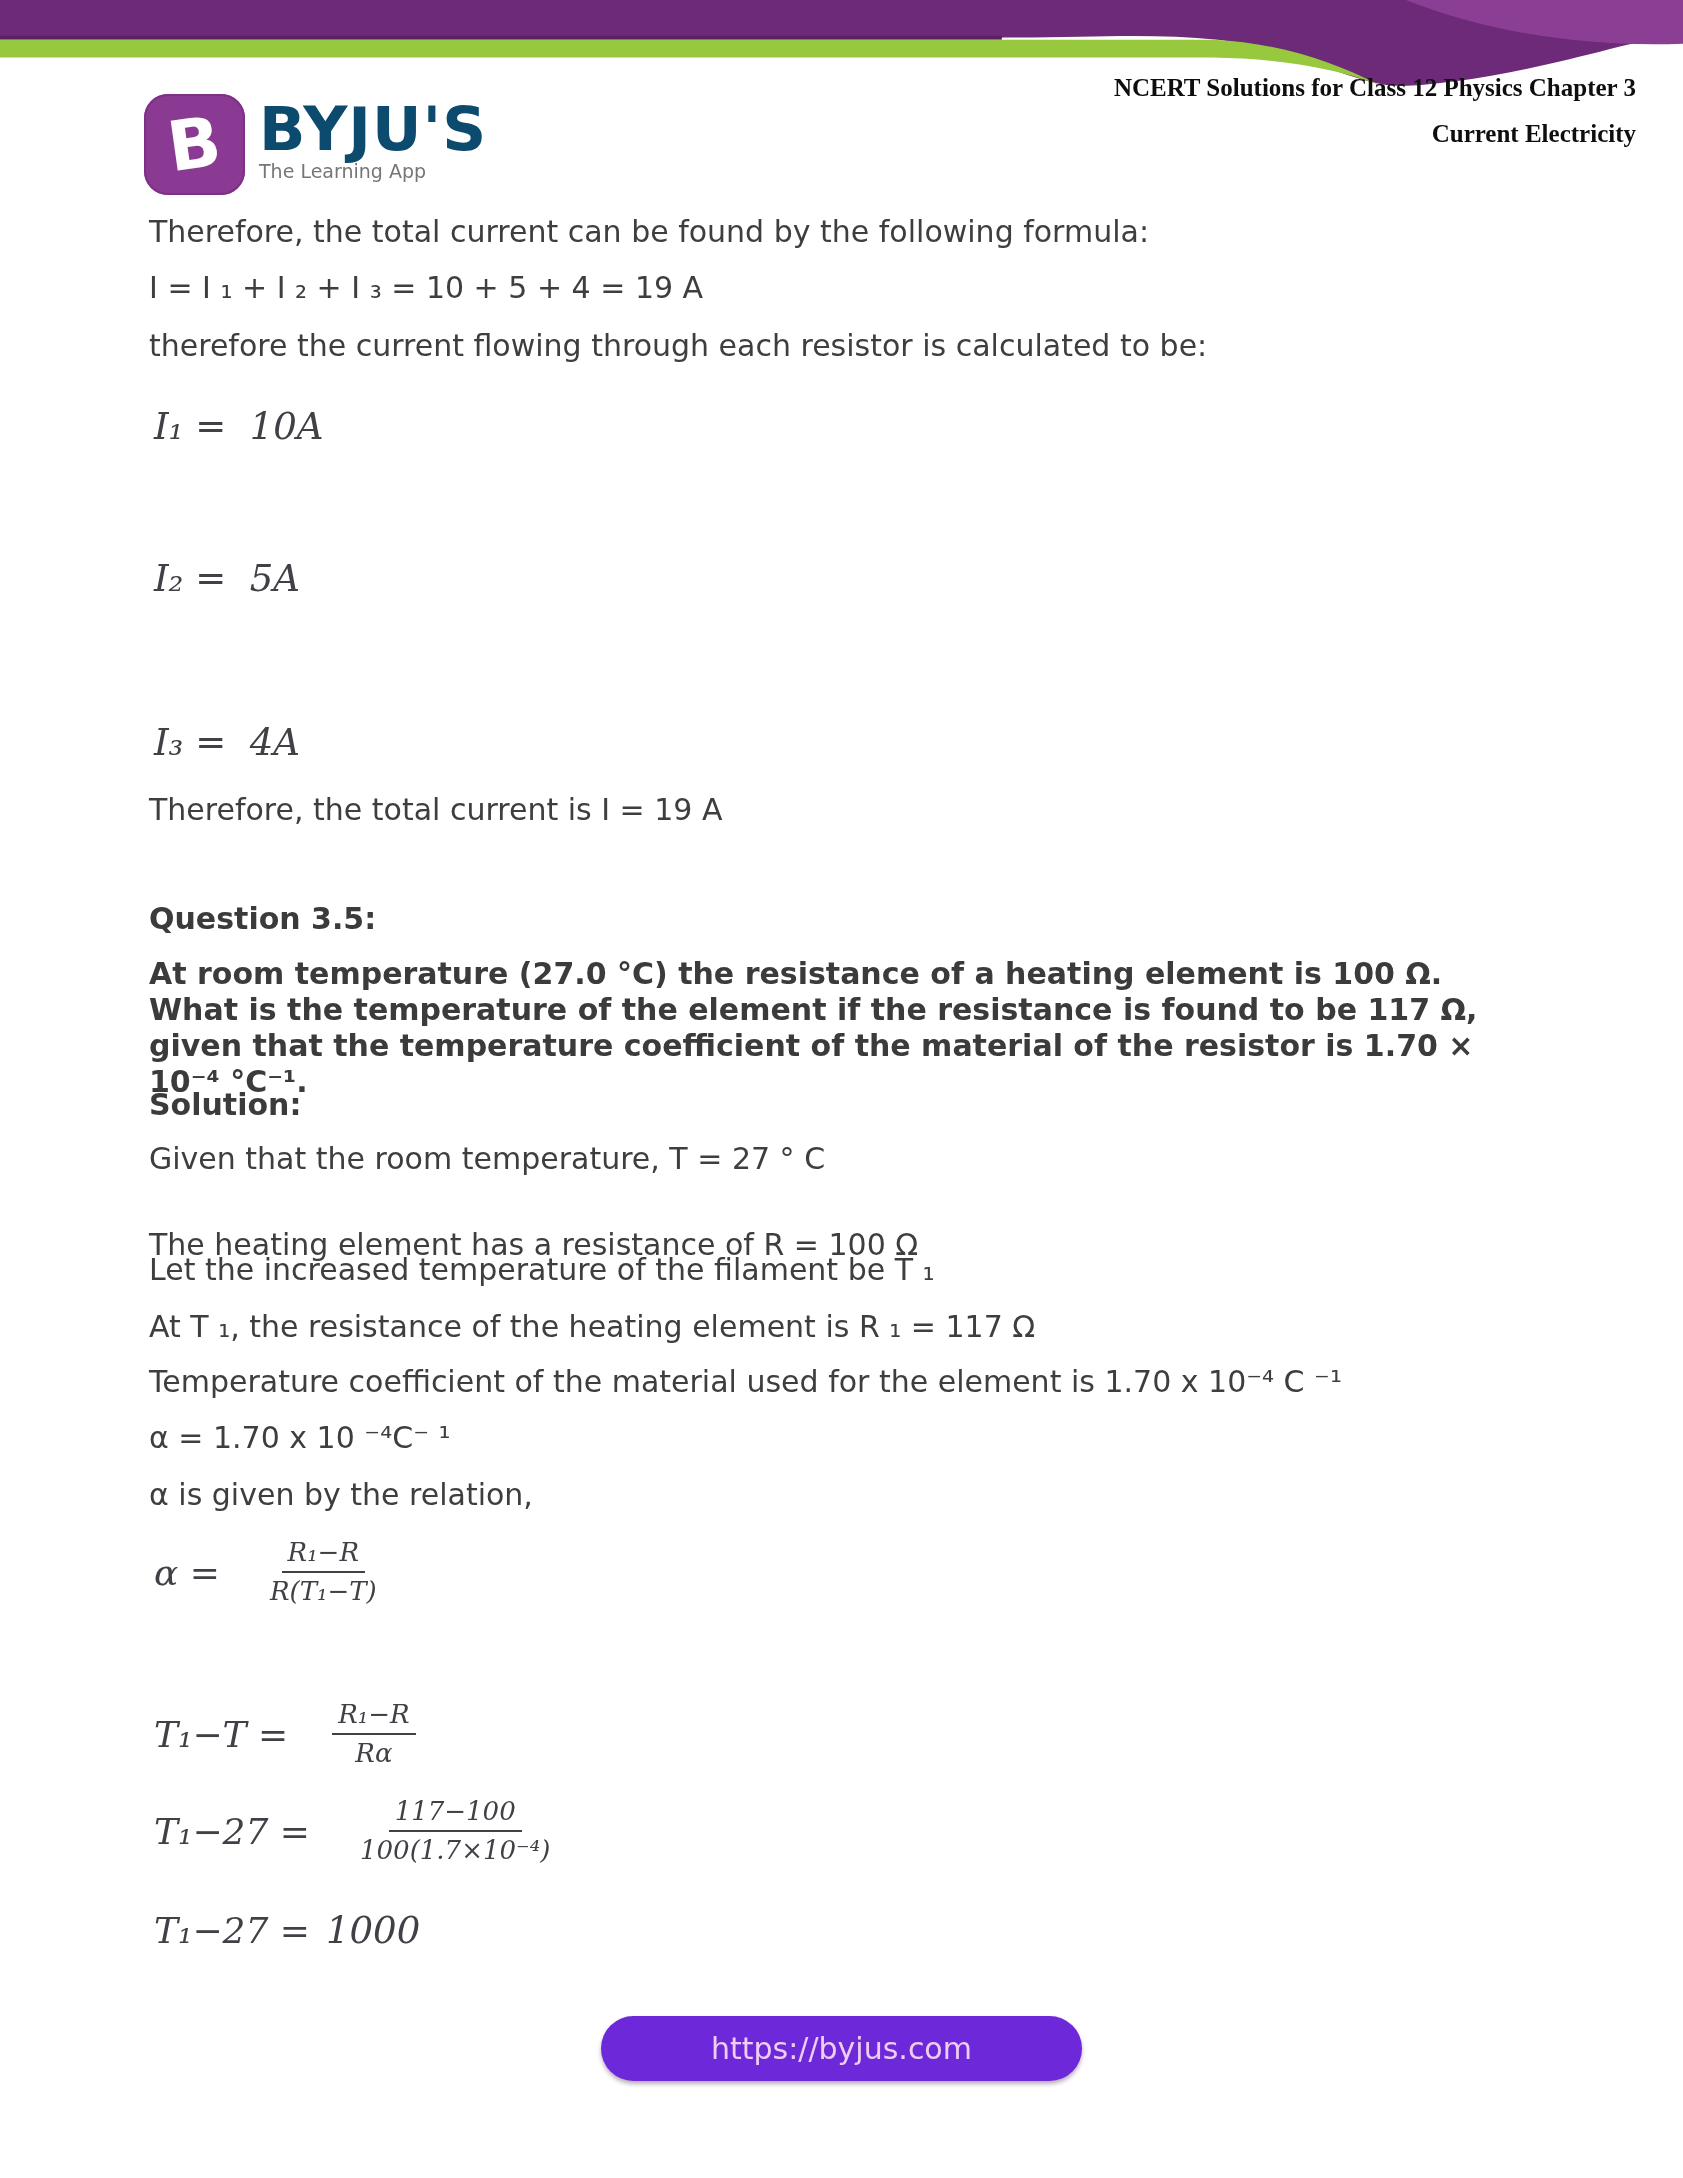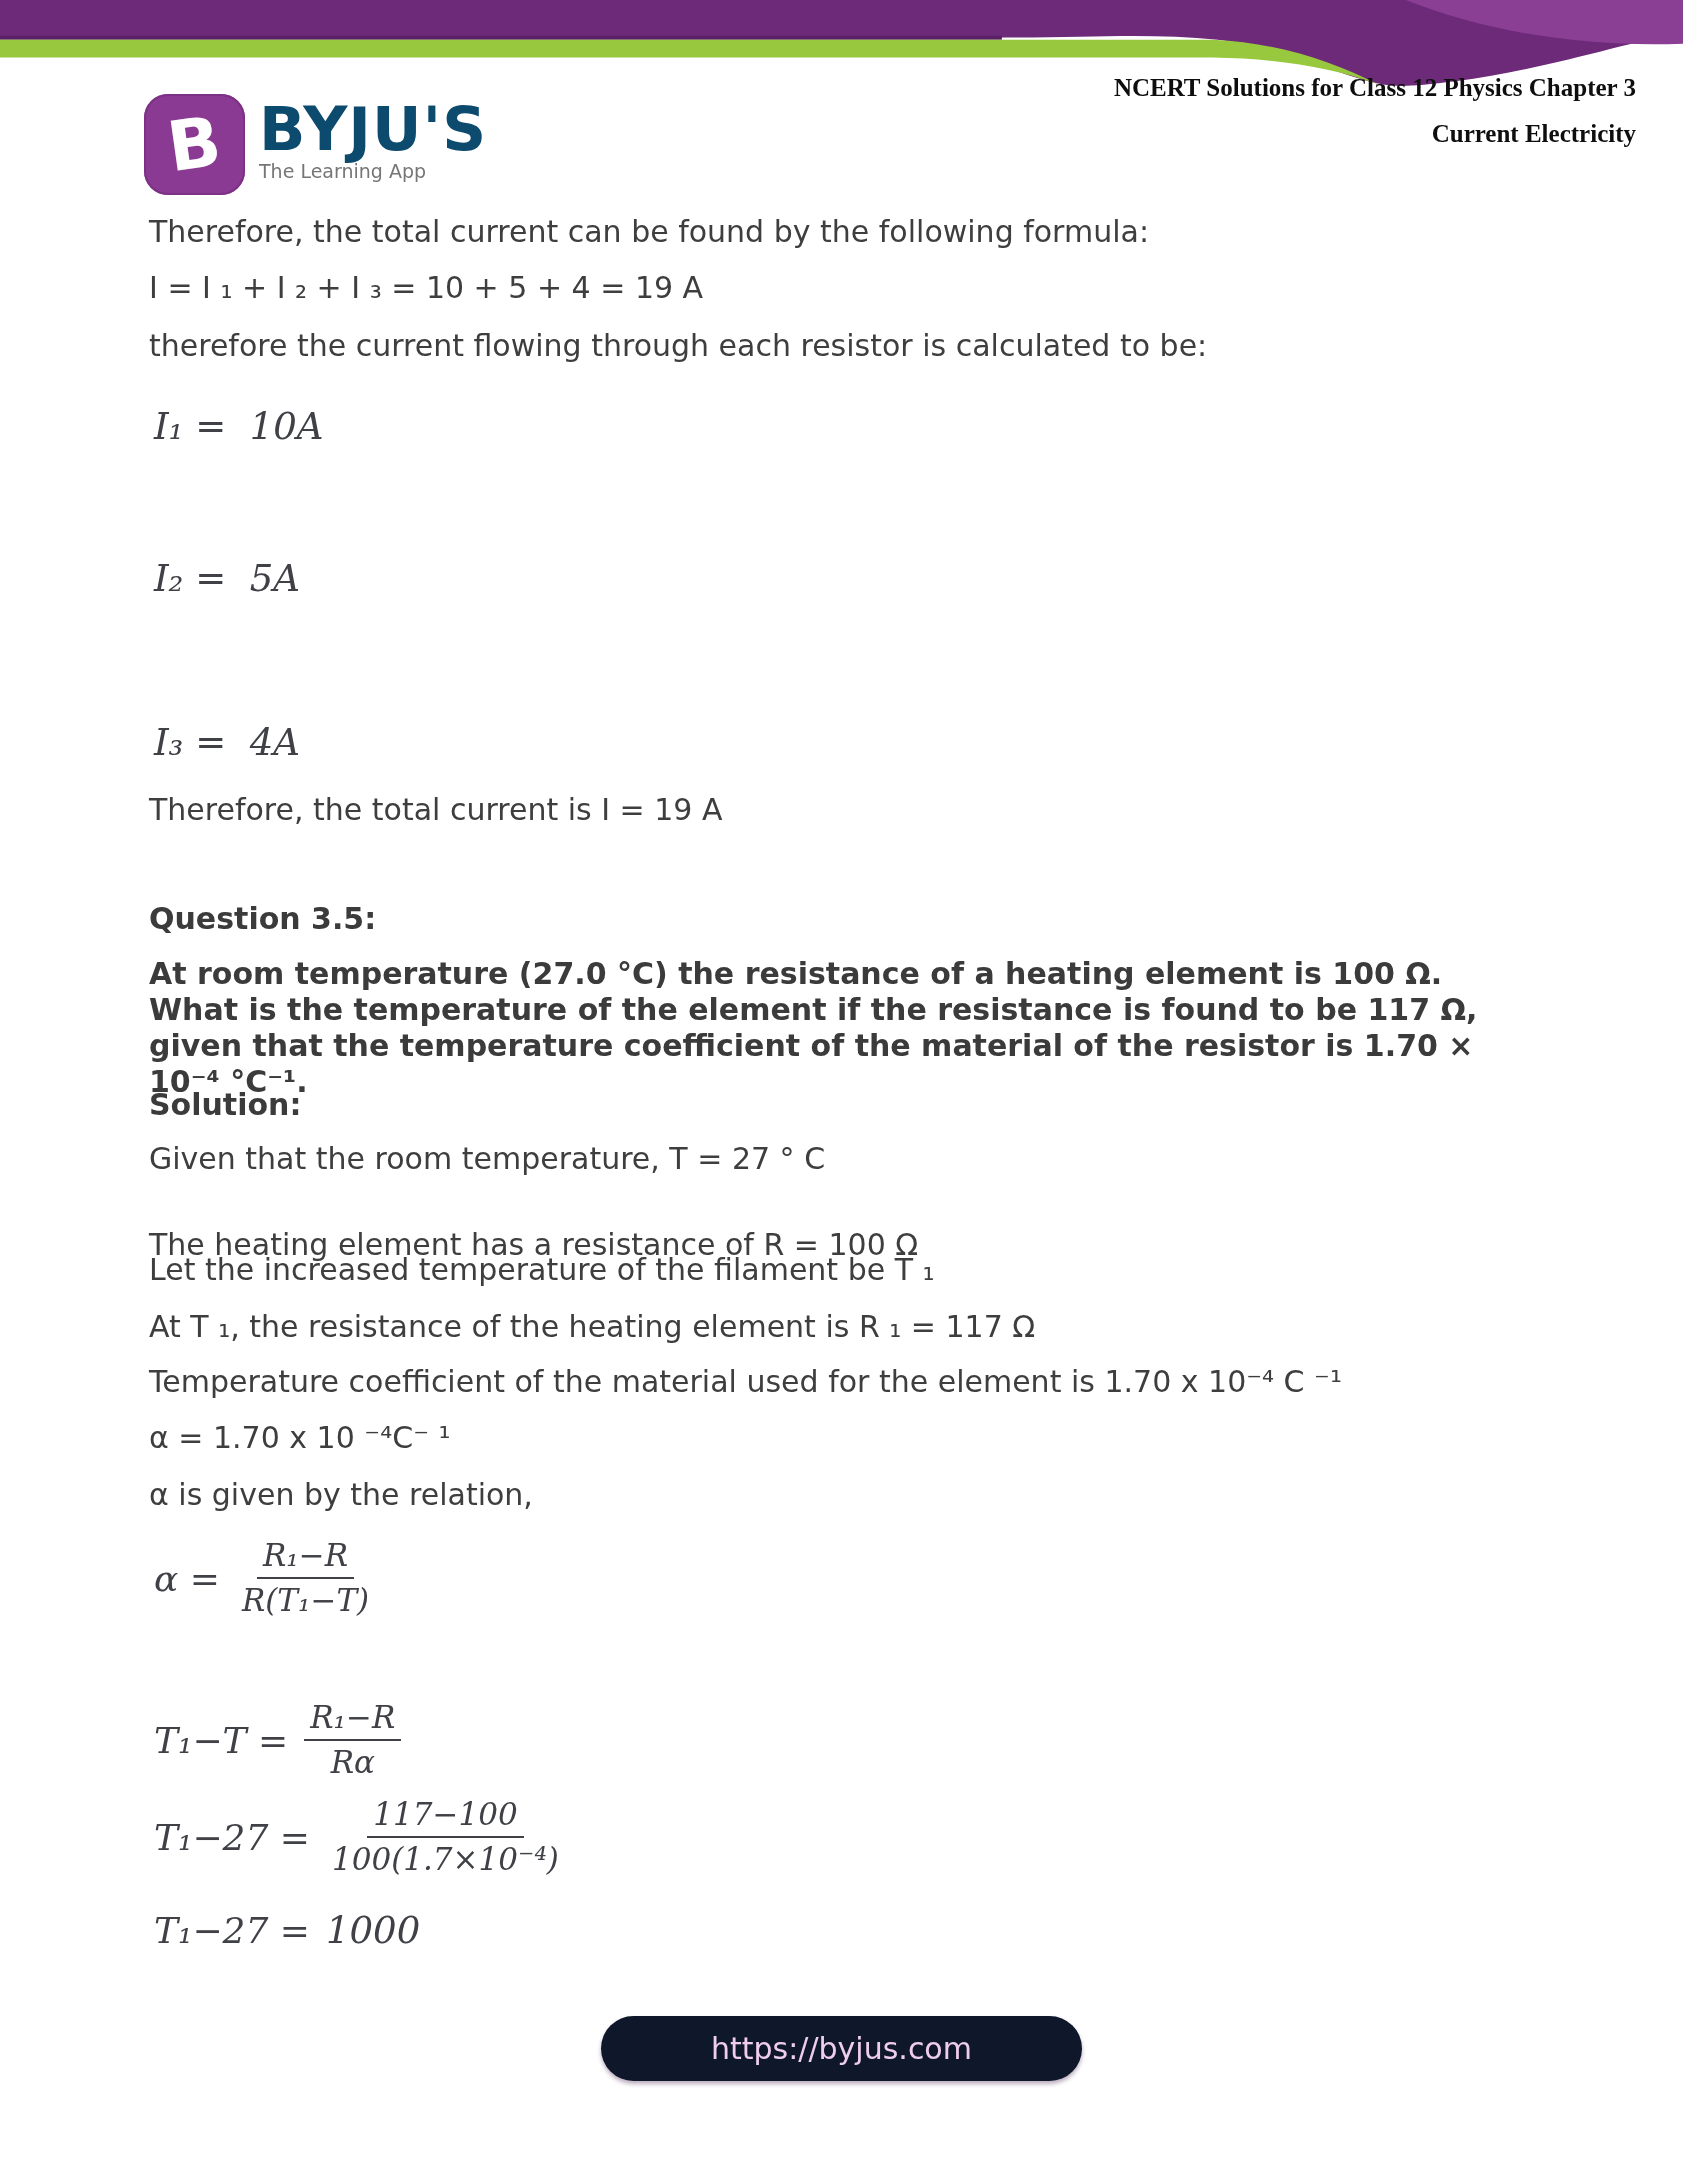--- a/index.html
+++ b/index.html
@@ -73,30 +73,30 @@
     font-family:"DejaVu Serif", "Liberation Serif", serif;
     font-style:italic;
     color:#3f4147;
     font-size:37px;
     white-space:pre;
     display:flex; align-items:center;
   }
   .math .lhs { font-size:36px; margin-right:16px; white-space:pre; }
   .mfrac {
     display:inline-flex; flex-direction:column; align-items:center;
-    font-size:31px; line-height:1.2;
+    font-size:26px; line-height:1.2;margin-left:28px;
   }
   .mfrac .num { padding:0 6px 3px; border-bottom:2px solid #3f4147; }
   .mfrac .den { padding:3px 6px 0; }
 
   
   .footer-btn {
     position:absolute; top:2016px; left:601px;
     width:481px; height:65px;
-    background:#0f172a;
+    background:#6d28d9;
     border-radius:33px;
     border:none;
     color:#eecdf1;
     font-size:30px;
     font-family:"DejaVu Sans", "Liberation Sans", sans-serif;
     display:flex; align-items:center; justify-content:center;
     box-shadow:0 3px 4px rgba(60,20,70,0.35);
     cursor:pointer;
   }
 </style>

